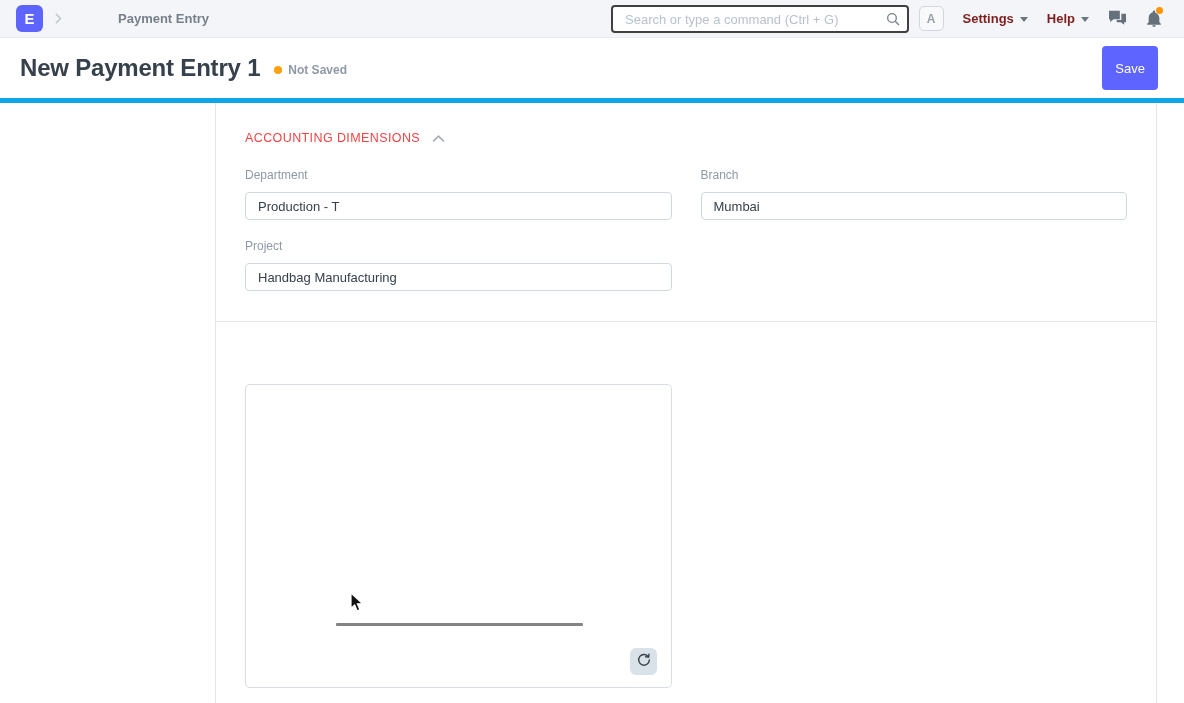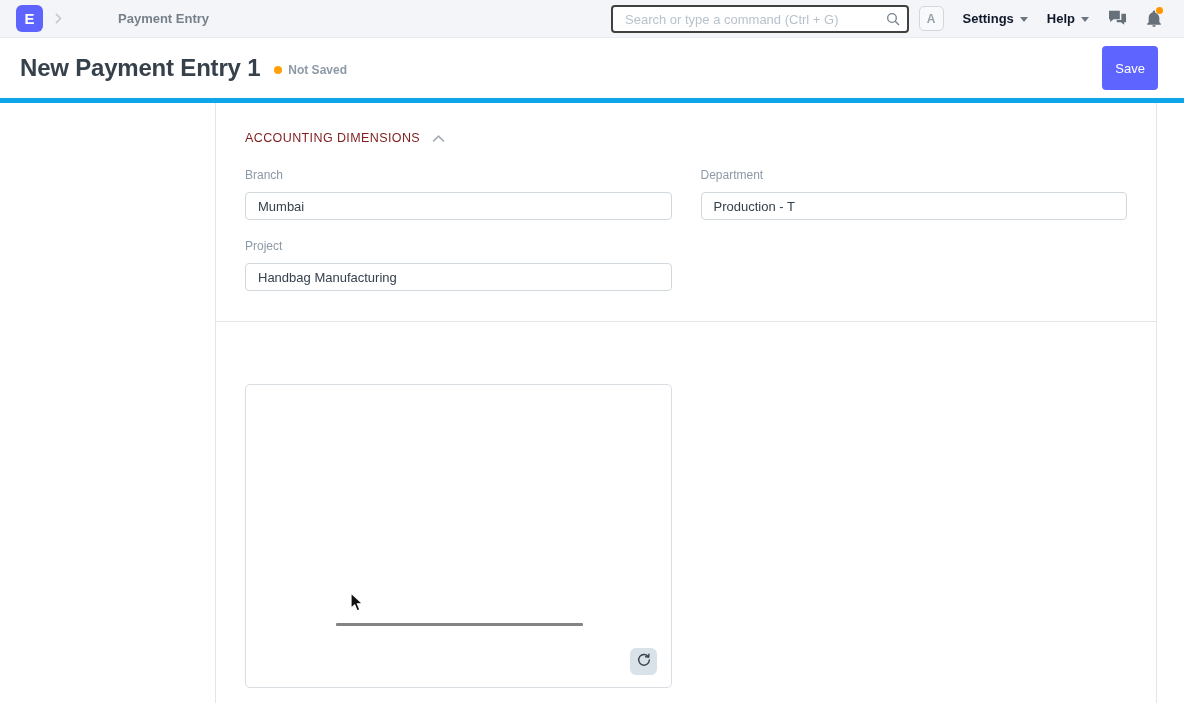--- a/index.html
+++ b/index.html
@@ -65,21 +65,21 @@
     width: 25px; height: 25px;
     border: 1px solid #d1d8dd;
     border-radius: 5px;
     background: #f7f9fa;
     display: flex; align-items: center; justify-content: center;
     font-size: 12px; font-weight: 600; color: #98a1ab;
     cursor: pointer;
   }
   .nav-item {
     display: flex; align-items: center; gap: 6px;
-    font-size: 13px; font-weight: 700; color: #0f172a;
+    font-size: 13px; font-weight: 700; color: #7f1d1d;
     cursor: pointer;
   }
   .caret-down {
     width: 0; height: 0;
     border-left: 4px solid transparent;
     border-right: 4px solid transparent;
     border-top: 5px solid #6c7680;
     margin-top: 2px;
   }
   .nav-icon { display: flex; align-items: center; cursor: pointer; position: relative; }
@@ -131,21 +131,21 @@
   }
   .form-section { padding: 26px 29px 30px; }
   .form-section.second { border-top: 1px solid #e2e6e9; padding-bottom: 11px; }
   .section-head {
     display: flex; align-items: center; gap: 12px;
     margin-bottom: 21px;
     cursor: pointer;
   }
   .section-title {
     font-size: 12.5px;
-    color: #7f1d1d;
+    color: #ef4444;
     letter-spacing: 0.4px;
     text-transform: uppercase;
   }
   .field-grid {
     display: grid;
     grid-template-columns: 1fr 1fr;
     column-gap: 29px;
     row-gap: 19px;
   }
   .field label {
@@ -273,26 +273,26 @@
       <div class="section-head">
         <span class="section-title">ACCOUNTING DIMENSIONS</span>
         <span>
           <svg width="13" height="9" viewBox="0 0 16 10" fill="none" stroke="#a5adb5" stroke-width="2" stroke-linecap="round" stroke-linejoin="round">
               <polyline points="2,8 8,2 14,8"></polyline>
             </svg>
         </span>
       </div>
       <div class="field-grid">
         <div class="field">
+          <label>Department</label>
+          <input type="text" value="Production - T" style="">
+        </div>
+        <div class="field">
           <label>Branch</label>
           <input type="text" value="Mumbai" style="">
-        </div>
-        <div class="field">
-          <label>Department</label>
-          <input type="text" value="Production - T" style="">
         </div>
         <div class="field">
           <label>Project</label>
           <input type="text" value="Handbag Manufacturing" style="">
         </div>
       </div>
     </section>
 
     <section class="form-section second">
       <div class="signature-wrap">

